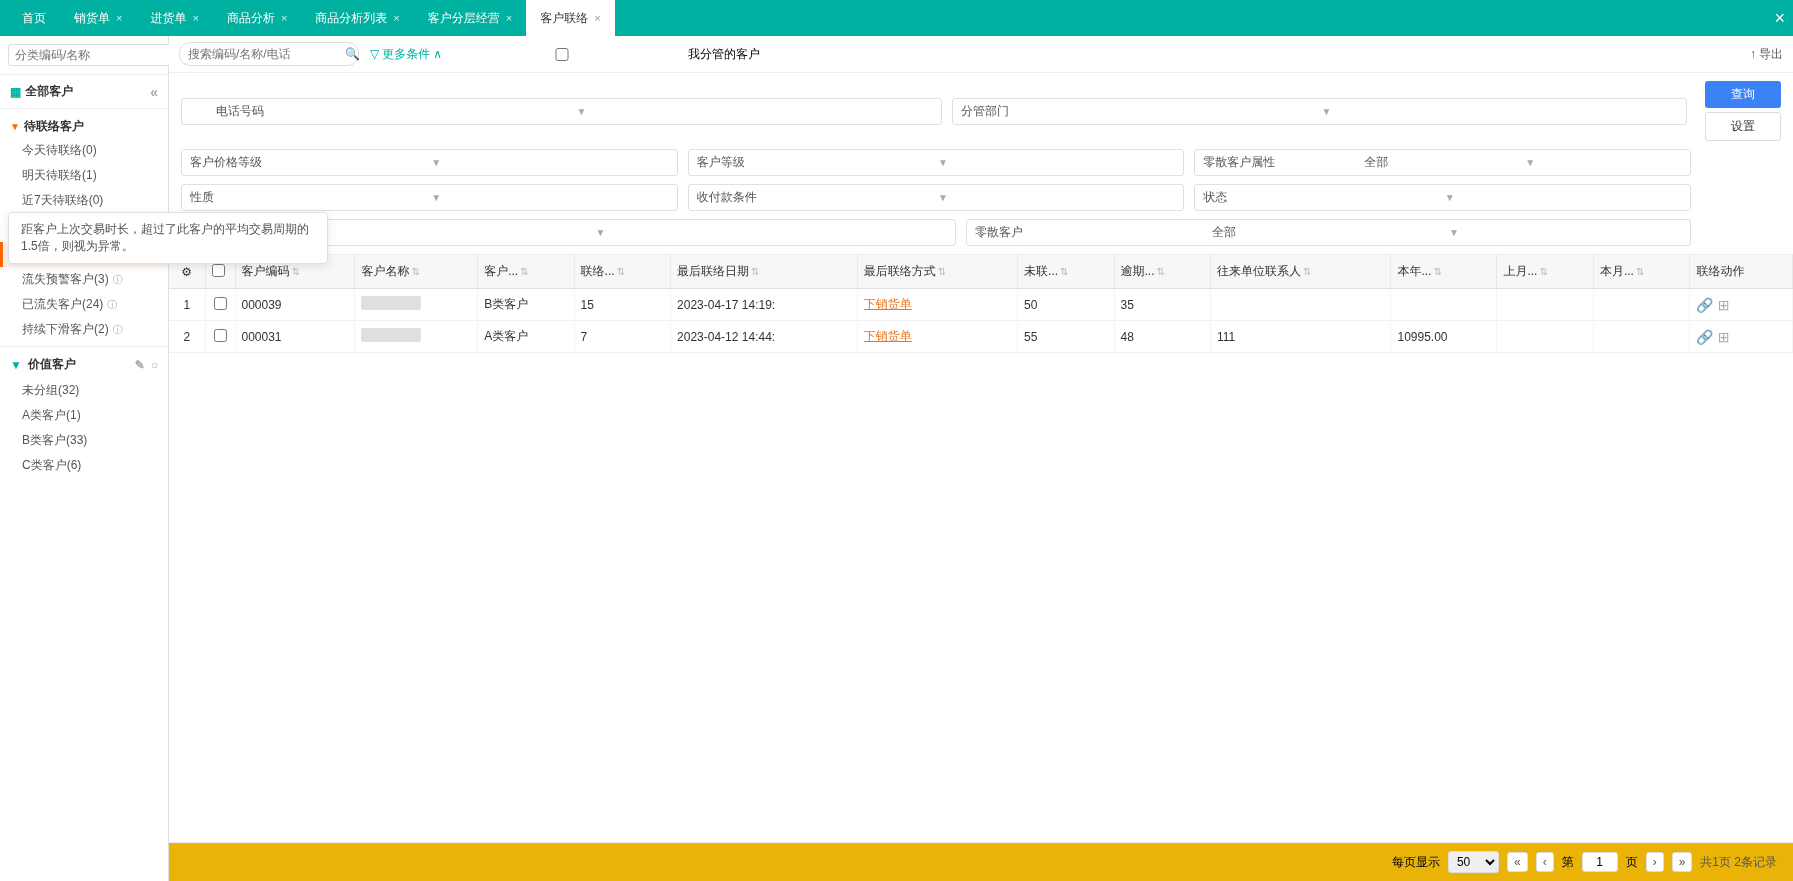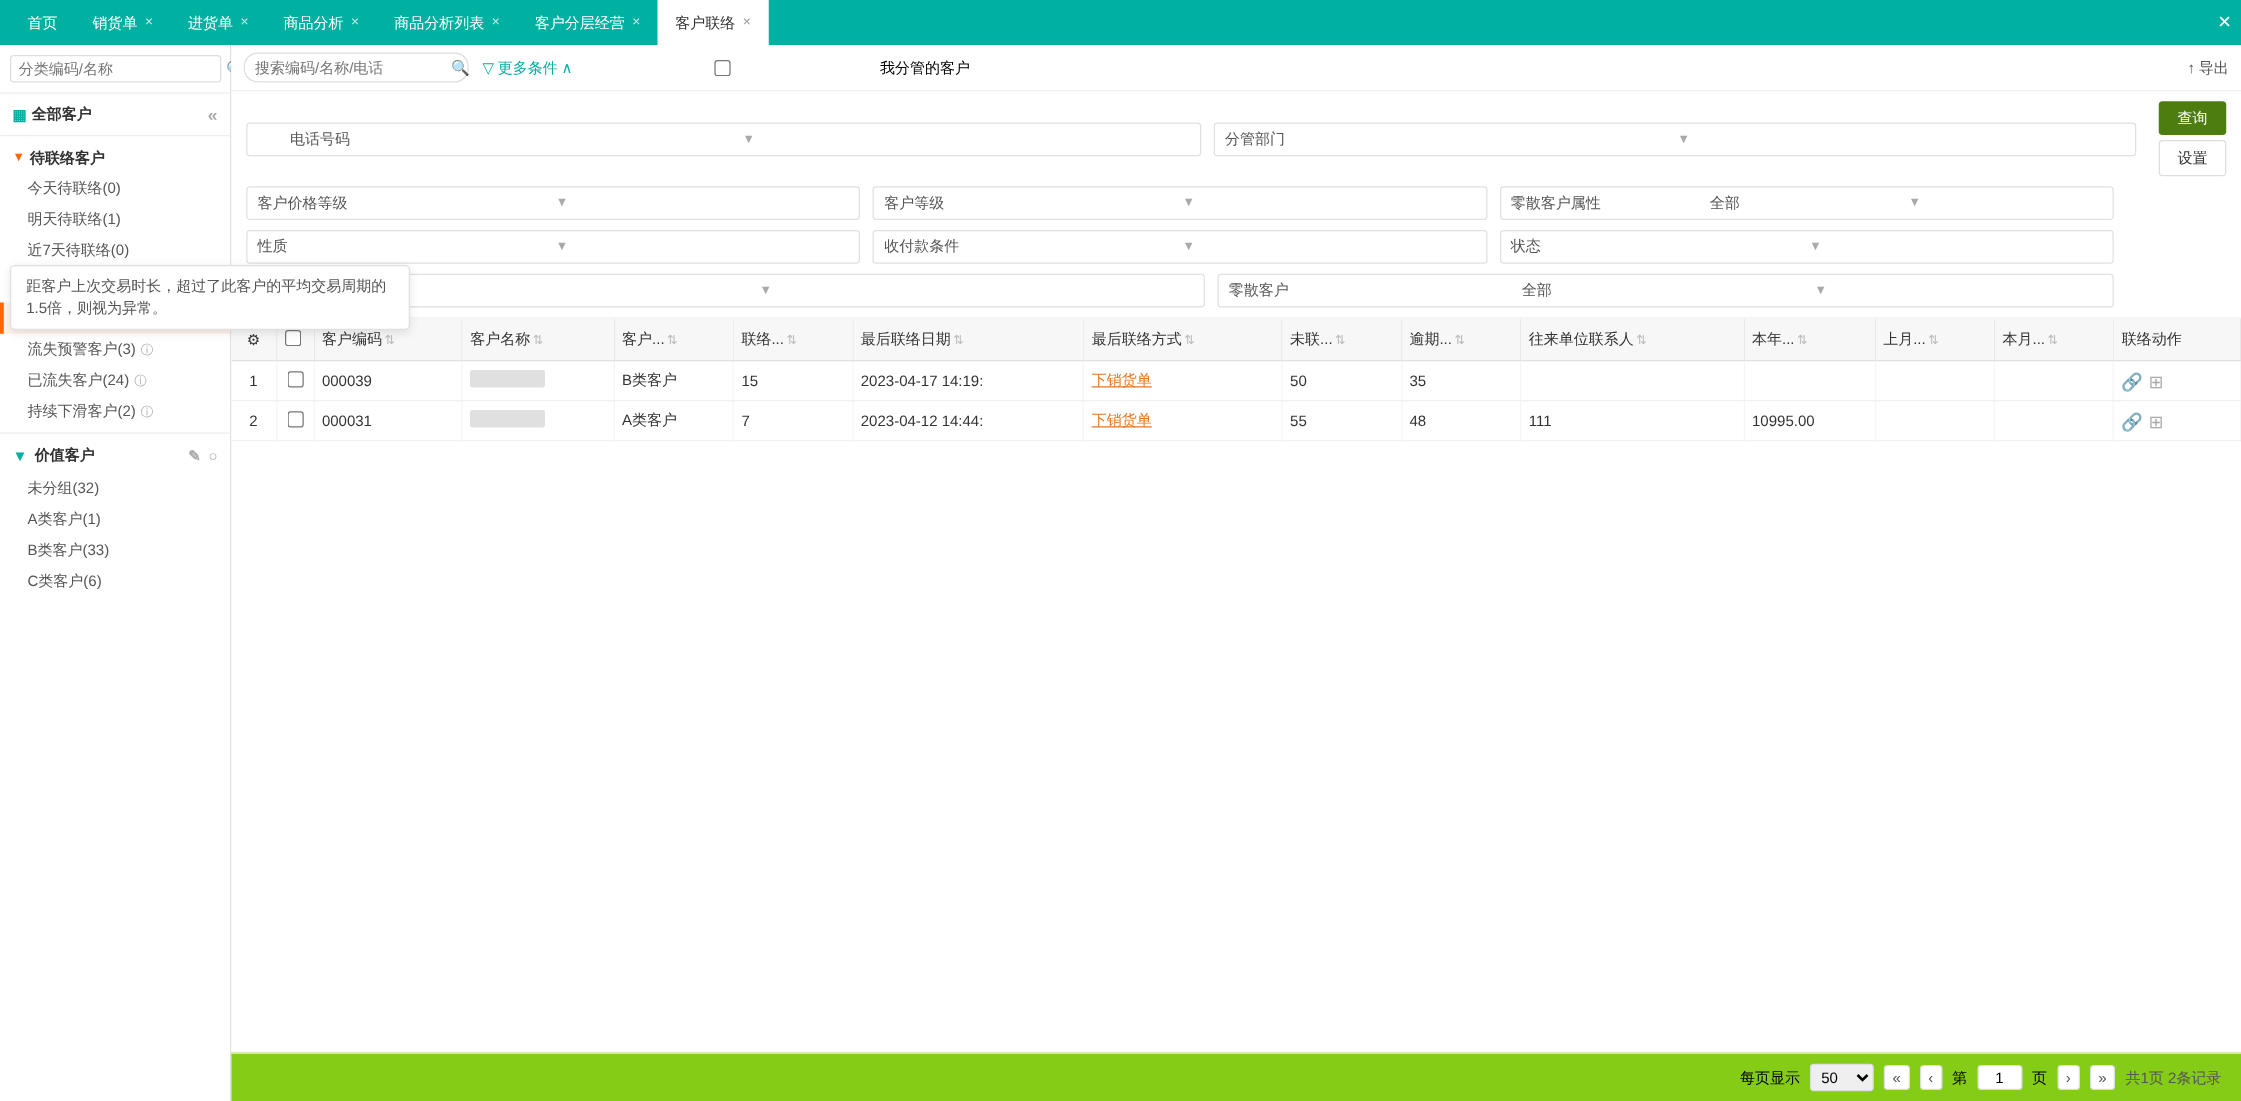--- a/index.html
+++ b/index.html
@@ -39,21 +39,21 @@
     }
 
     
     .main-layout {
       display: flex;
       height: calc(881px - 36px);
     }
 
     
     .sidebar {
-      width: 185px;
+      width: 169px;
       background: white;
       border-right: 1px solid #e0e0e0;
       display: flex;
       flex-direction: column;
       flex-shrink: 0;
     }
     .sidebar-search {
       padding: 8px;
       display: flex;
       align-items: center;
@@ -238,21 +238,21 @@
       padding: 8px 12px;
       font-size: 12px;
       color: #555;
       max-width: 320px;
       box-shadow: 0 2px 8px rgba(0,0,0,0.1);
       z-index: 100;
     }
 
     
     .pagination-bar {
-      background: #84cc16;
+      background: #eab308;
       border-top: 1px solid #eee;
       padding: 8px 16px;
       display: flex;
       align-items: center;
       justify-content: flex-end;
       gap: 8px;
     }
     .page-size-select {
       border: 1px solid #ddd;
       border-radius: 3px;
@@ -272,24 +272,24 @@
       border-radius: 3px;
       padding: 2px 4px;
       width: 36px;
       text-align: center;
       outline: none;
     }
     .total-text { color: #555; }
 
     
     .btn-orange {
-      background: #4d7c0f;
+      background: #3b82f6;
       color: white;
       border: none;
-      padding: 5px 15px;
+      padding: 5px 26px;
       border-radius: 3px;
       cursor: pointer;
       font-size: 12px;
     }
     .btn-white {
       background: white;
       color: #333;
       border: 1px solid #ddd;
       padding: 5px 14px;
       border-radius: 3px;

